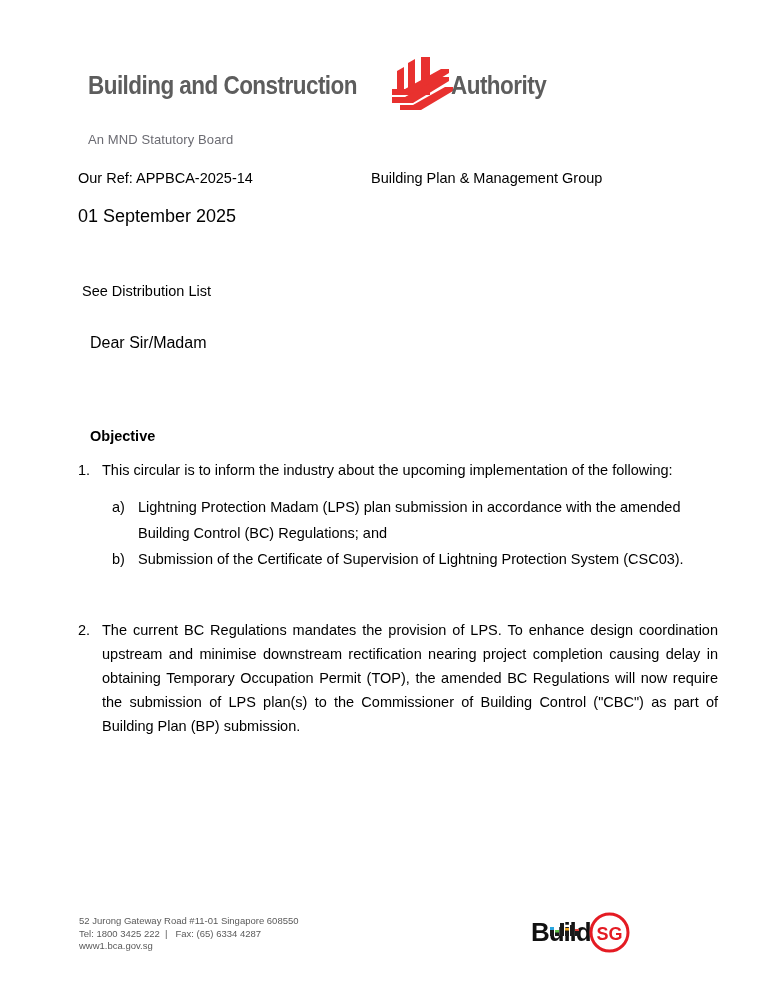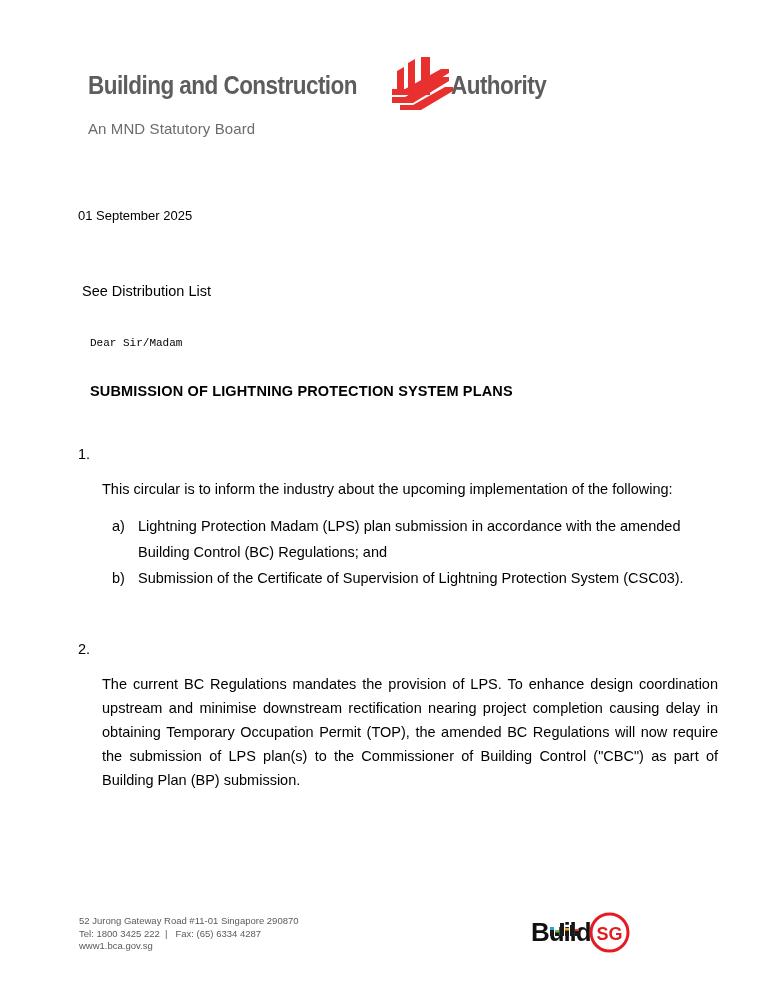--- a/index.html
+++ b/index.html
@@ -45,22 +45,22 @@
     margin-left: -4px;
     margin-right: -6px;
     flex: none;
     position: relative;
     top: -2px;
   }
   .lh-text.after {
     margin-left: 0;
   }
   .lh-sub {
-    margin-top: 12px;
-    font-size: 15px;
+    margin-top: 24px;
+    font-size: 13px;
     color: #6b6b72;
     font-family: "Liberation Sans", sans-serif;
     letter-spacing: 0.1px;
   }
 
   
   .ref-row {
     position: absolute;
     left: 78px;
     top: 168px;
@@ -69,40 +69,39 @@
     line-height: 20px;
   }
   .ref-row .ref-left {
     display: inline-block;
     width: 293px;
   }
   .date-row {
     position: absolute;
     left: 78px;
     top: 206px;
-    font-size: 13px;
+    font-size: 18px;
     line-height: 20px;
   }
 
   .dist {
     position: absolute;
     left: 82px;
     top: 281px;
     font-size: 14.5px;
     font-weight: normal;
     line-height: 20px;
   }
 
   .salutation {
     position: absolute;
     left: 90px;
     top: 333px;
-    font-size: 11px;
-    line-height: 20px;
-    font-family: Liberation Mono, monospace;
+    font-size: 16px;
+    line-height: 20px;
   }
 
   .subject {
     position: absolute;
     left: 90px;
     top: 381px;
     font-size: 14.5px;
     font-weight: bold;
     letter-spacing: 0.15px;
     line-height: 20px;
@@ -125,21 +124,20 @@
     font-size: 14.5px;
     line-height: 24px;
   }
   .para .num {
     flex: none;
     width: 24px;
     text-align: left;
   }
   .para .txt {
     flex: 1;
-    margin-top: 35px;
   }
   .para.justify .txt {
     text-align: justify;
     text-justify: inter-word;
   }
   .sub-list {
     margin-left: 34px;
   }
   .sub-item {
     display: flex;
@@ -222,28 +220,31 @@
             <polygon points="9,42 22,42 58,22 66,22 66,26 30,48 9,48"></polygon>
             <polygon points="17,50 30,50 62,32 70,32 70,36 38,55 17,55"></polygon>
           </g>
         </svg>
       </div>
       <div class="lh-text after">Authority</div>
     </div>
     <div class="lh-sub">An MND Statutory Board</div>
   </div>
 
+  <div class="ref-row">
+    <span class="ref-left">Our Ref: APPBCA-2025-14</span><span>Building Plan &amp; Management Group</span>
+  </div>
   <div class="date-row">01 September 2025</div>
 
   <div class="dist">See Distribution List</div>
   <div class="salutation">Dear Sir/Madam</div>
-  <div class="subject">SUBMISSION OF LIGHTNING PROTECTION SYSTEM PLANS</div>
 
   <div class="body-wrap">
 
+    <div class="sec-head">Objective</div>
     <div class="gap-objective"></div>
 
     <div class="para">
       <div class="num">1.</div>
       <div class="txt">This circular is to inform the industry about the upcoming implementation of the following:</div>
     </div>
 
     <div class="gap-after-p1"></div>
 
     <div class="sub-list">
@@ -261,21 +262,21 @@
 
     <div class="gap-after-bg"></div>
 
     <div class="para justify">
       <div class="num">2.</div>
       <div class="txt">The current BC Regulations mandates the provision of LPS. To enhance design coordination upstream and minimise downstream rectification nearing project completion causing delay in obtaining Temporary Occupation Permit (TOP), the amended BC Regulations will now require the submission of LPS plan(s) to the Commissioner of Building Control ("CBC") as part of Building Plan (BP) submission.</div>
     </div>
 
   </div>
 
-  <div class="footer-addr">52 Jurong Gateway Road #11-01 Singapore 290870
+  <div class="footer-addr">52 Jurong Gateway Road #11-01 Singapore 608550
 Tel: 1800 3425 222  |   Fax: (65) 6334 4287
 www1.bca.gov.sg</div>
 
   <div class="buildsg">
     <div class="bsg-word">
       <span>Build</span>
       <span class="bsg-skyline">
         <svg viewBox="0 0 30 13" width="30" height="13" aria-hidden="true">
           <rect x="0" y="4" width="4" height="9" fill="#1a1a1a"></rect>
           <rect x="0" y="4" width="4" height="3" fill="#2aa6df"></rect>

